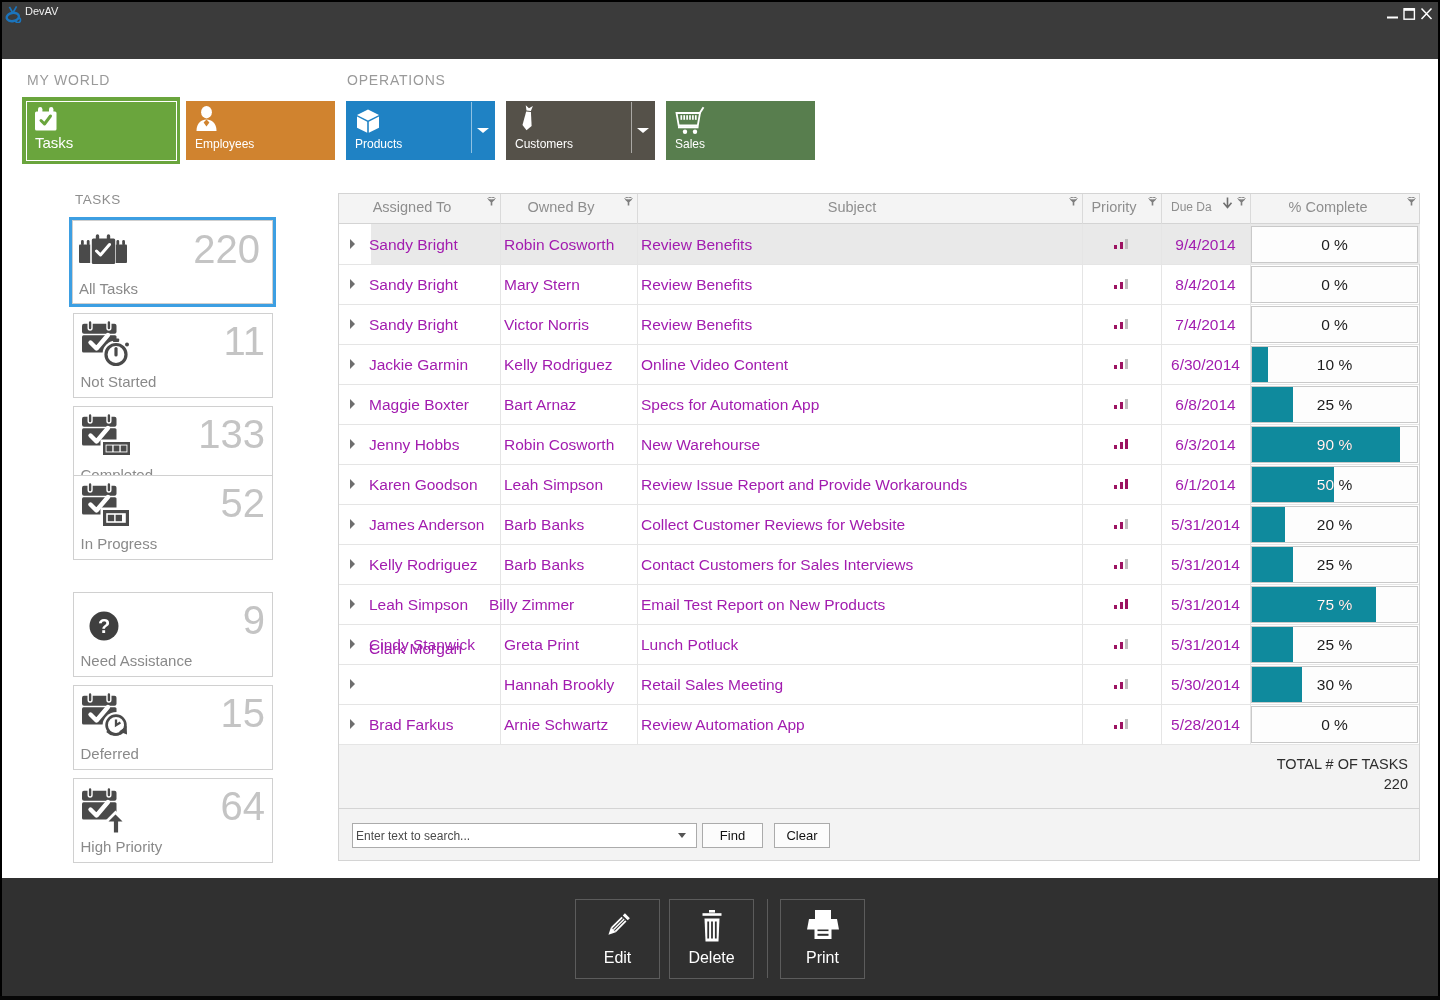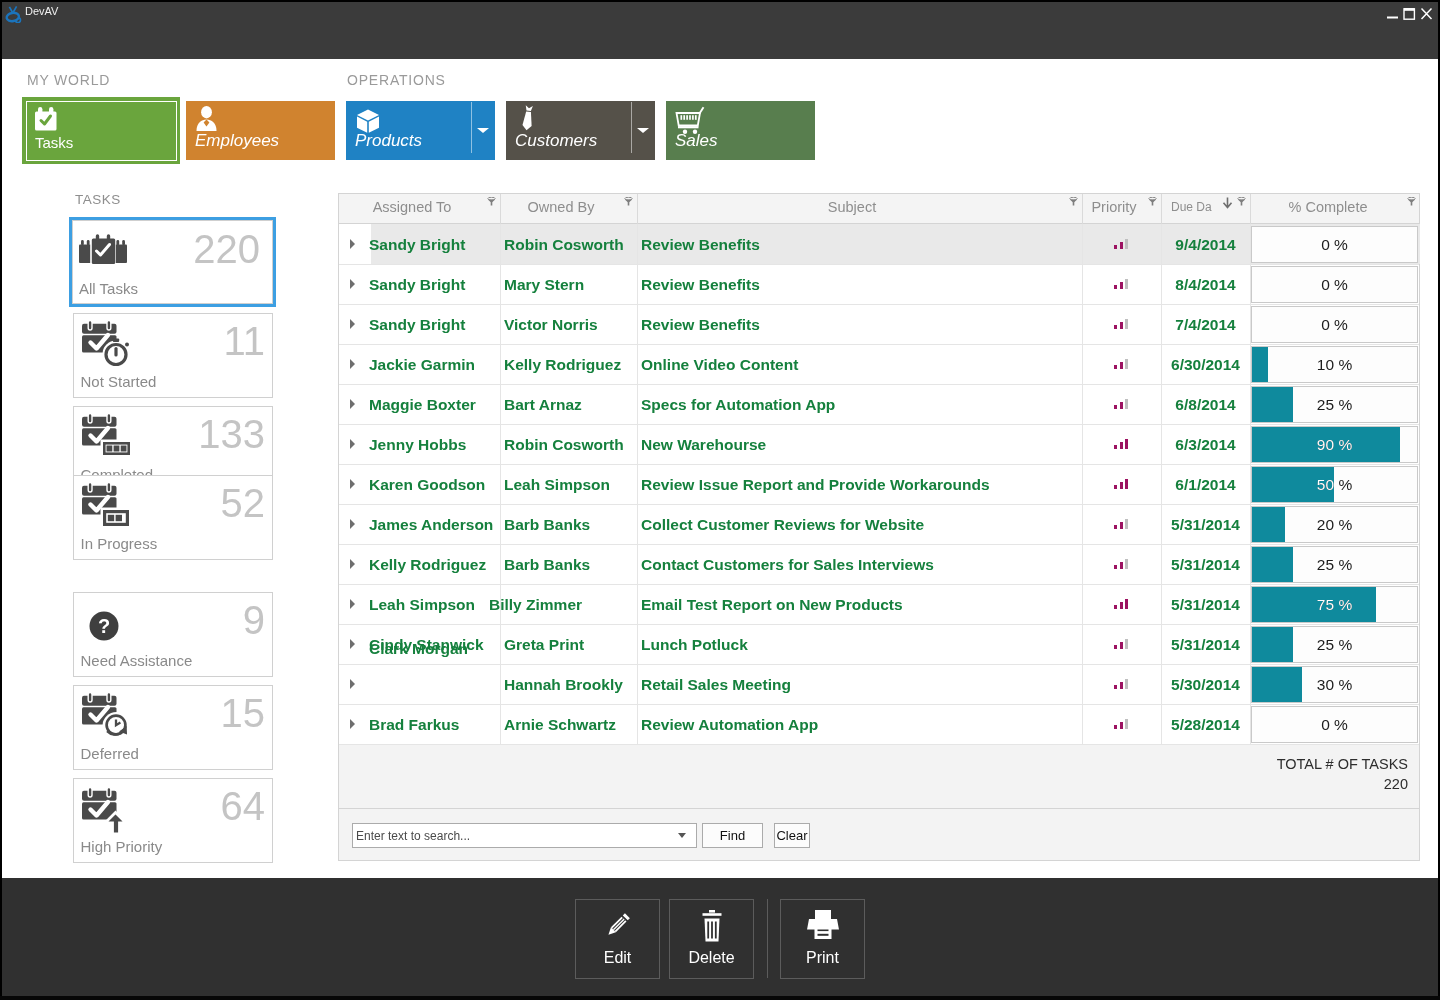--- a/index.html
+++ b/index.html
@@ -6,37 +6,37 @@
 body{position:relative;background:#fff;font-family:"Liberation Sans",sans-serif;-webkit-font-smoothing:antialiased;}
 .abs{position:absolute;}
 .titlebar{left:0;top:0;width:1440px;height:59px;background:#3b3b3b;}
 .borderL{left:0;top:0;width:2px;height:1000px;background:#000;z-index:50;}
 .borderR{left:1438px;top:0;width:2px;height:1000px;background:#000;z-index:50;}
 .borderT{left:0;top:0;width:1440px;height:2px;background:#000;z-index:50;}
 .borderB{left:0;top:996px;width:1440px;height:4px;background:#070707;z-index:50;}
 .apptitle{left:25px;top:5px;font-size:11px;color:#f0f0f0;}
 .grouplabel{top:72px;font-size:14px;color:#9a9a9a;letter-spacing:0.8px;}
 .tile{top:101px;height:59px;color:#fff;}
-.tilelabel{left:9px;bottom:9px;font-size:17px;color:#fff;font-style:italic;}
+.tilelabel{left:9px;bottom:9px;font-size:12px;color:#fff;}
 .tileicon{left:8px;top:6px;}
 .tilesep{top:102px;width:1px;height:51px;background:rgba(255,255,255,0.5);}
 .tilearrow{top:128px;width:0;height:0;border-left:6px solid transparent;border-right:6px solid transparent;border-top:5.5px solid #fff;}
 .panelhdr{left:75px;top:192px;font-size:13.5px;color:#8e8e8e;letter-spacing:0.5px;}
 .ltile{left:72.5px;width:200.5px;height:85px;background:#fff;border:1px solid #d0d0d0;}
 .ltile .num{position:absolute;right:7px;top:7px;font-size:40px;line-height:1;color:#c4c4c4;}
 .ltile .lbl{position:absolute;left:7px;bottom:7px;font-size:15px;color:#8a8a8a;}
 .ltile .ic{position:absolute;}
 .gridborder{left:338px;top:193px;width:1082px;height:668px;border:1px solid #d4d4d4;}
 .ghead{left:339px;top:194px;width:1080px;height:30px;background:#f4f4f4;border-bottom:1px solid #d4d4d4;}
 .gheadtxt{top:194px;height:26px;line-height:26px;font-size:14.5px;color:#8e8e8e;}
 .colline{top:194px;width:1px;background:#dadada;height:30px;}
 .colline2{top:224px;width:1px;background:#e5e5e5;height:520px;}
 .rowline{left:339px;width:1080px;height:1px;background:#e5e5e5;}
 .rowsel{left:371px;top:224px;width:1049px;height:40px;background:#e9e9e9;}
-.cell{position:absolute;font-size:15.5px;color:#15803d;height:40px;line-height:40px;white-space:nowrap;font-weight:bold;}
+.cell{position:absolute;font-size:15.5px;color:#a21caf;height:40px;line-height:40px;white-space:nowrap;}
 .exparrow{width:0;height:0;border-top:5px solid transparent;border-bottom:5px solid transparent;border-left:5.5px solid #6e6e6e;}
 .pcell{position:absolute;left:1251px;width:167px;height:37px;border:1px solid #c9c9c9;background:#fdfdfd;}
 .pfill{position:absolute;left:0;top:0;height:35px;background:#0f8a9d;}
 .ptxt{position:absolute;left:0;top:0;width:165px;height:35px;text-align:center;line-height:35px;font-size:15.5px;color:#1c1c1c;}
 .pclip{position:absolute;left:0;top:0;height:35px;overflow:hidden;}
 .pclip .ptxt{color:#fff;}
 .gsummary{left:339px;top:744px;width:1080px;height:64px;background:#f3f3f3;}
 .gsearch{left:339px;top:808px;width:1080px;height:52px;background:#f3f3f3;border-top:1px solid #d4d4d4;}
 .searchbox{left:352px;top:823px;width:345px;height:25px;background:#fff;border:1px solid #ababab;}
 .btn{top:823px;height:25px;background:#fcfcfc;border:1px solid #ababab;text-align:center;font-size:13px;color:#111;line-height:23px;}
@@ -514,21 +514,21 @@
 <div class="pcell" style="top:705.5px">
     <div class="ptxt">0 %</div>
   </div>
 <div class="abs" style="left:1048px;top:756px;width:360px;text-align:right;font-size:14.5px;color:#2d2d2d">TOTAL # OF TASKS</div>
 <div class="abs" style="left:1048px;top:776px;width:360px;text-align:right;font-size:14.5px;color:#2d2d2d">220</div>
 <div class="abs searchbox">
   <div class="abs" style="left:3px;top:5px;font-size:12px;color:#4a4a4a">Enter text to search...</div>
   <div class="abs" style="right:10px;top:9px;width:0;height:0;border-left:4.5px solid transparent;border-right:4.5px solid transparent;border-top:5px solid #555"></div>
 </div>
 <div class="abs btn" style="left:702px;width:61px">Find</div>
-<div class="abs btn" style="left:774px;width:36px">Clear</div>
+<div class="abs btn" style="left:774px;width:56px">Clear</div>
 
 <div class="abs botbar"></div>
 <div class="abs botbtn" style="left:575px">
   <div class="abs" style="left:23px;top:8px"><svg width="38" height="38" viewBox="0 0 38 38">
 <g transform="rotate(45 19 17)">
 <rect x="15.6" y="3.8" width="7" height="3" fill="#fff"></rect>
 <rect x="15.6" y="8.6" width="7" height="15" fill="#fff"></rect>
 <g stroke="#303030" stroke-width="1">
 <path d="M17.9 8.6 V23.6"></path>
             <path d="M20.3 8.6 V23.6"></path>

